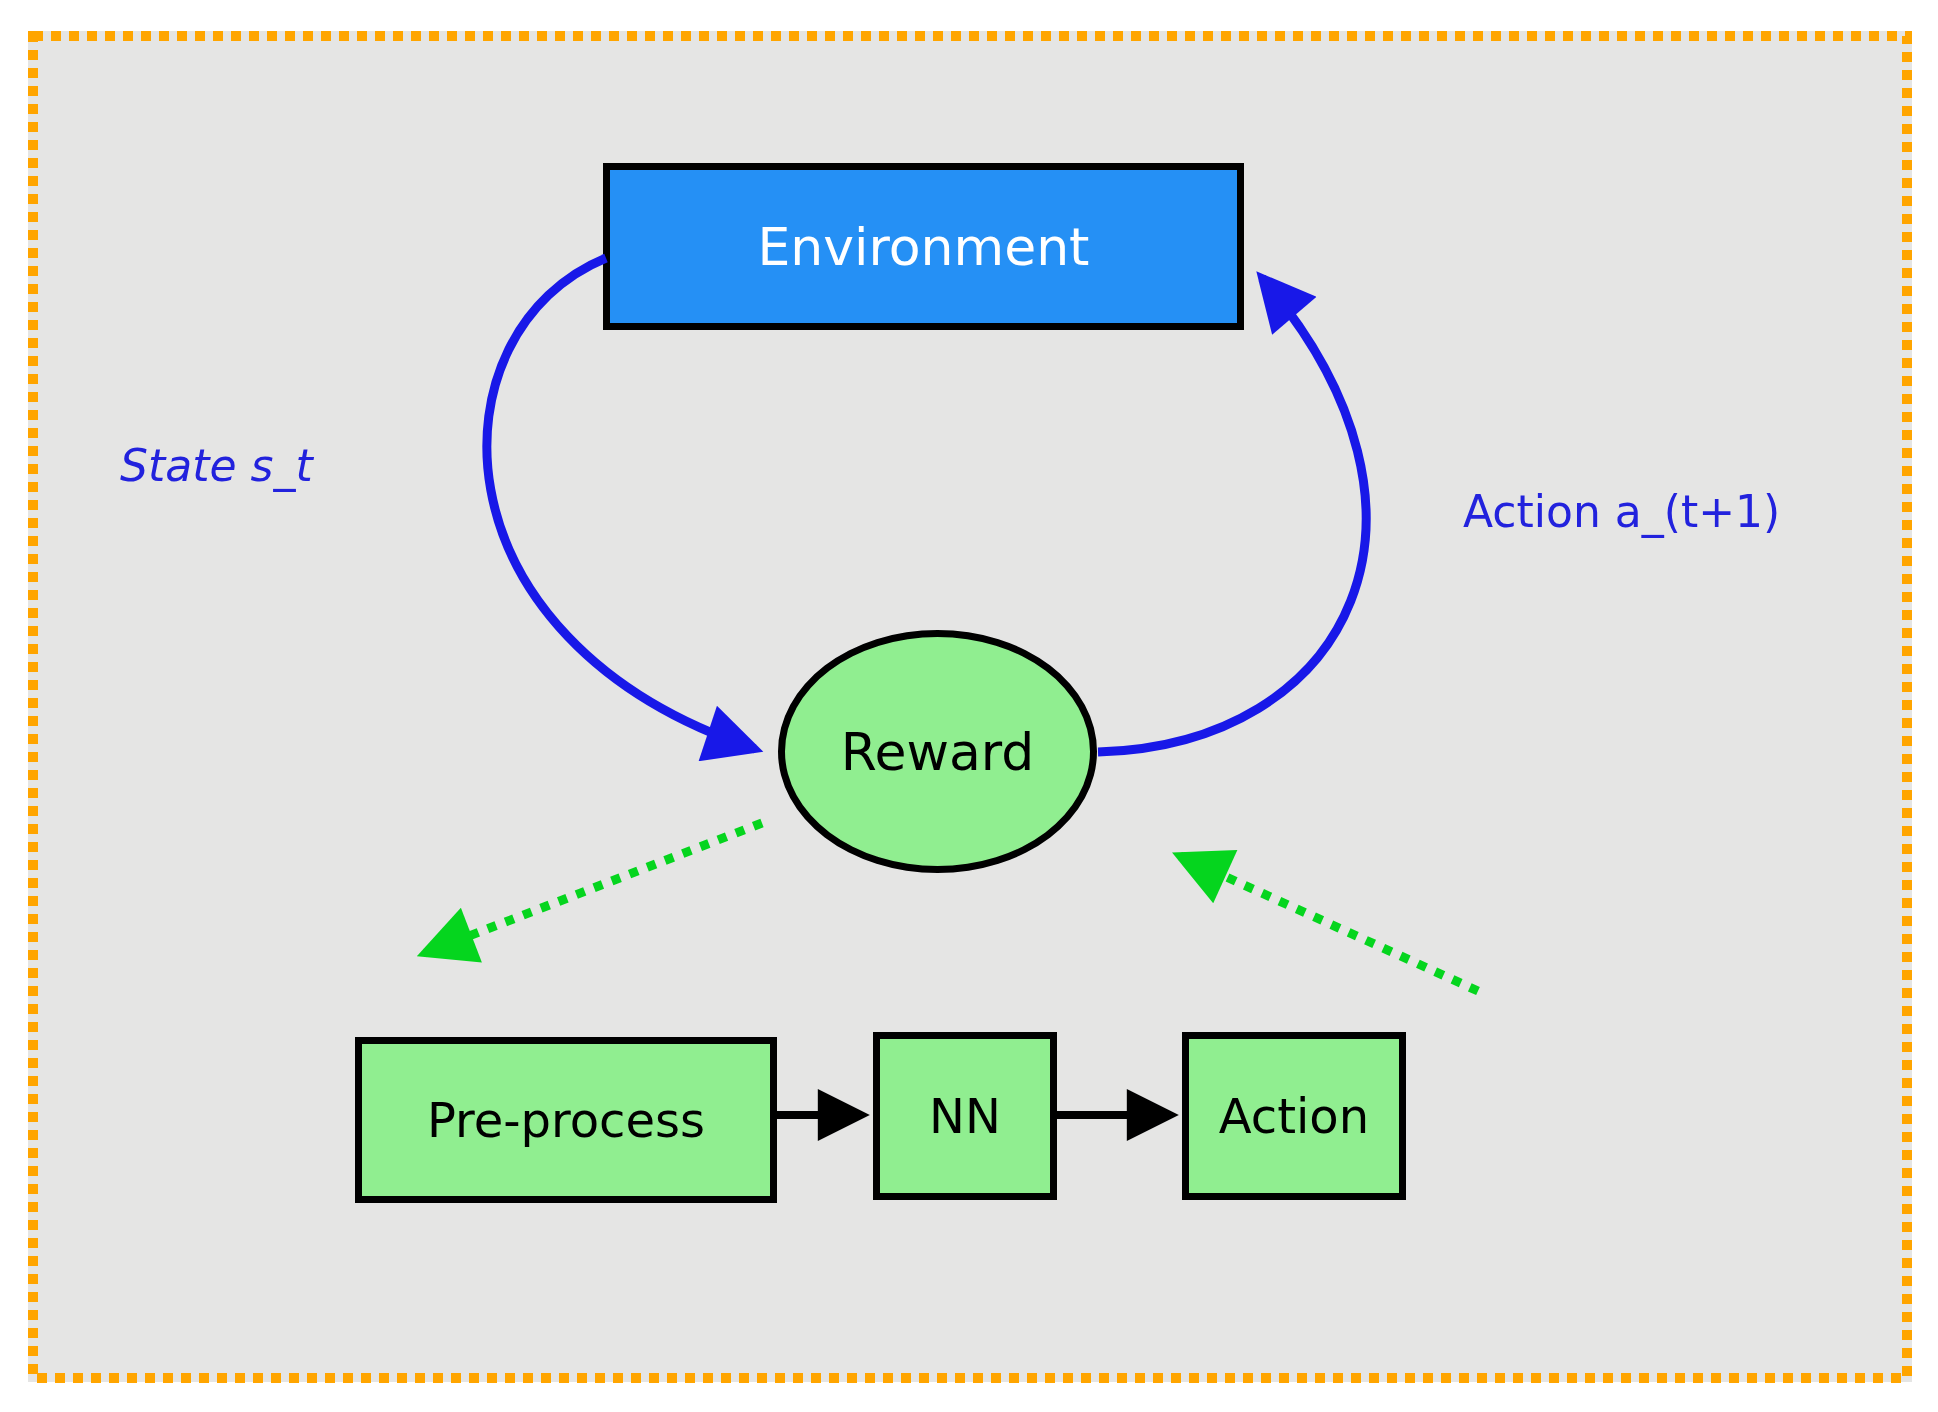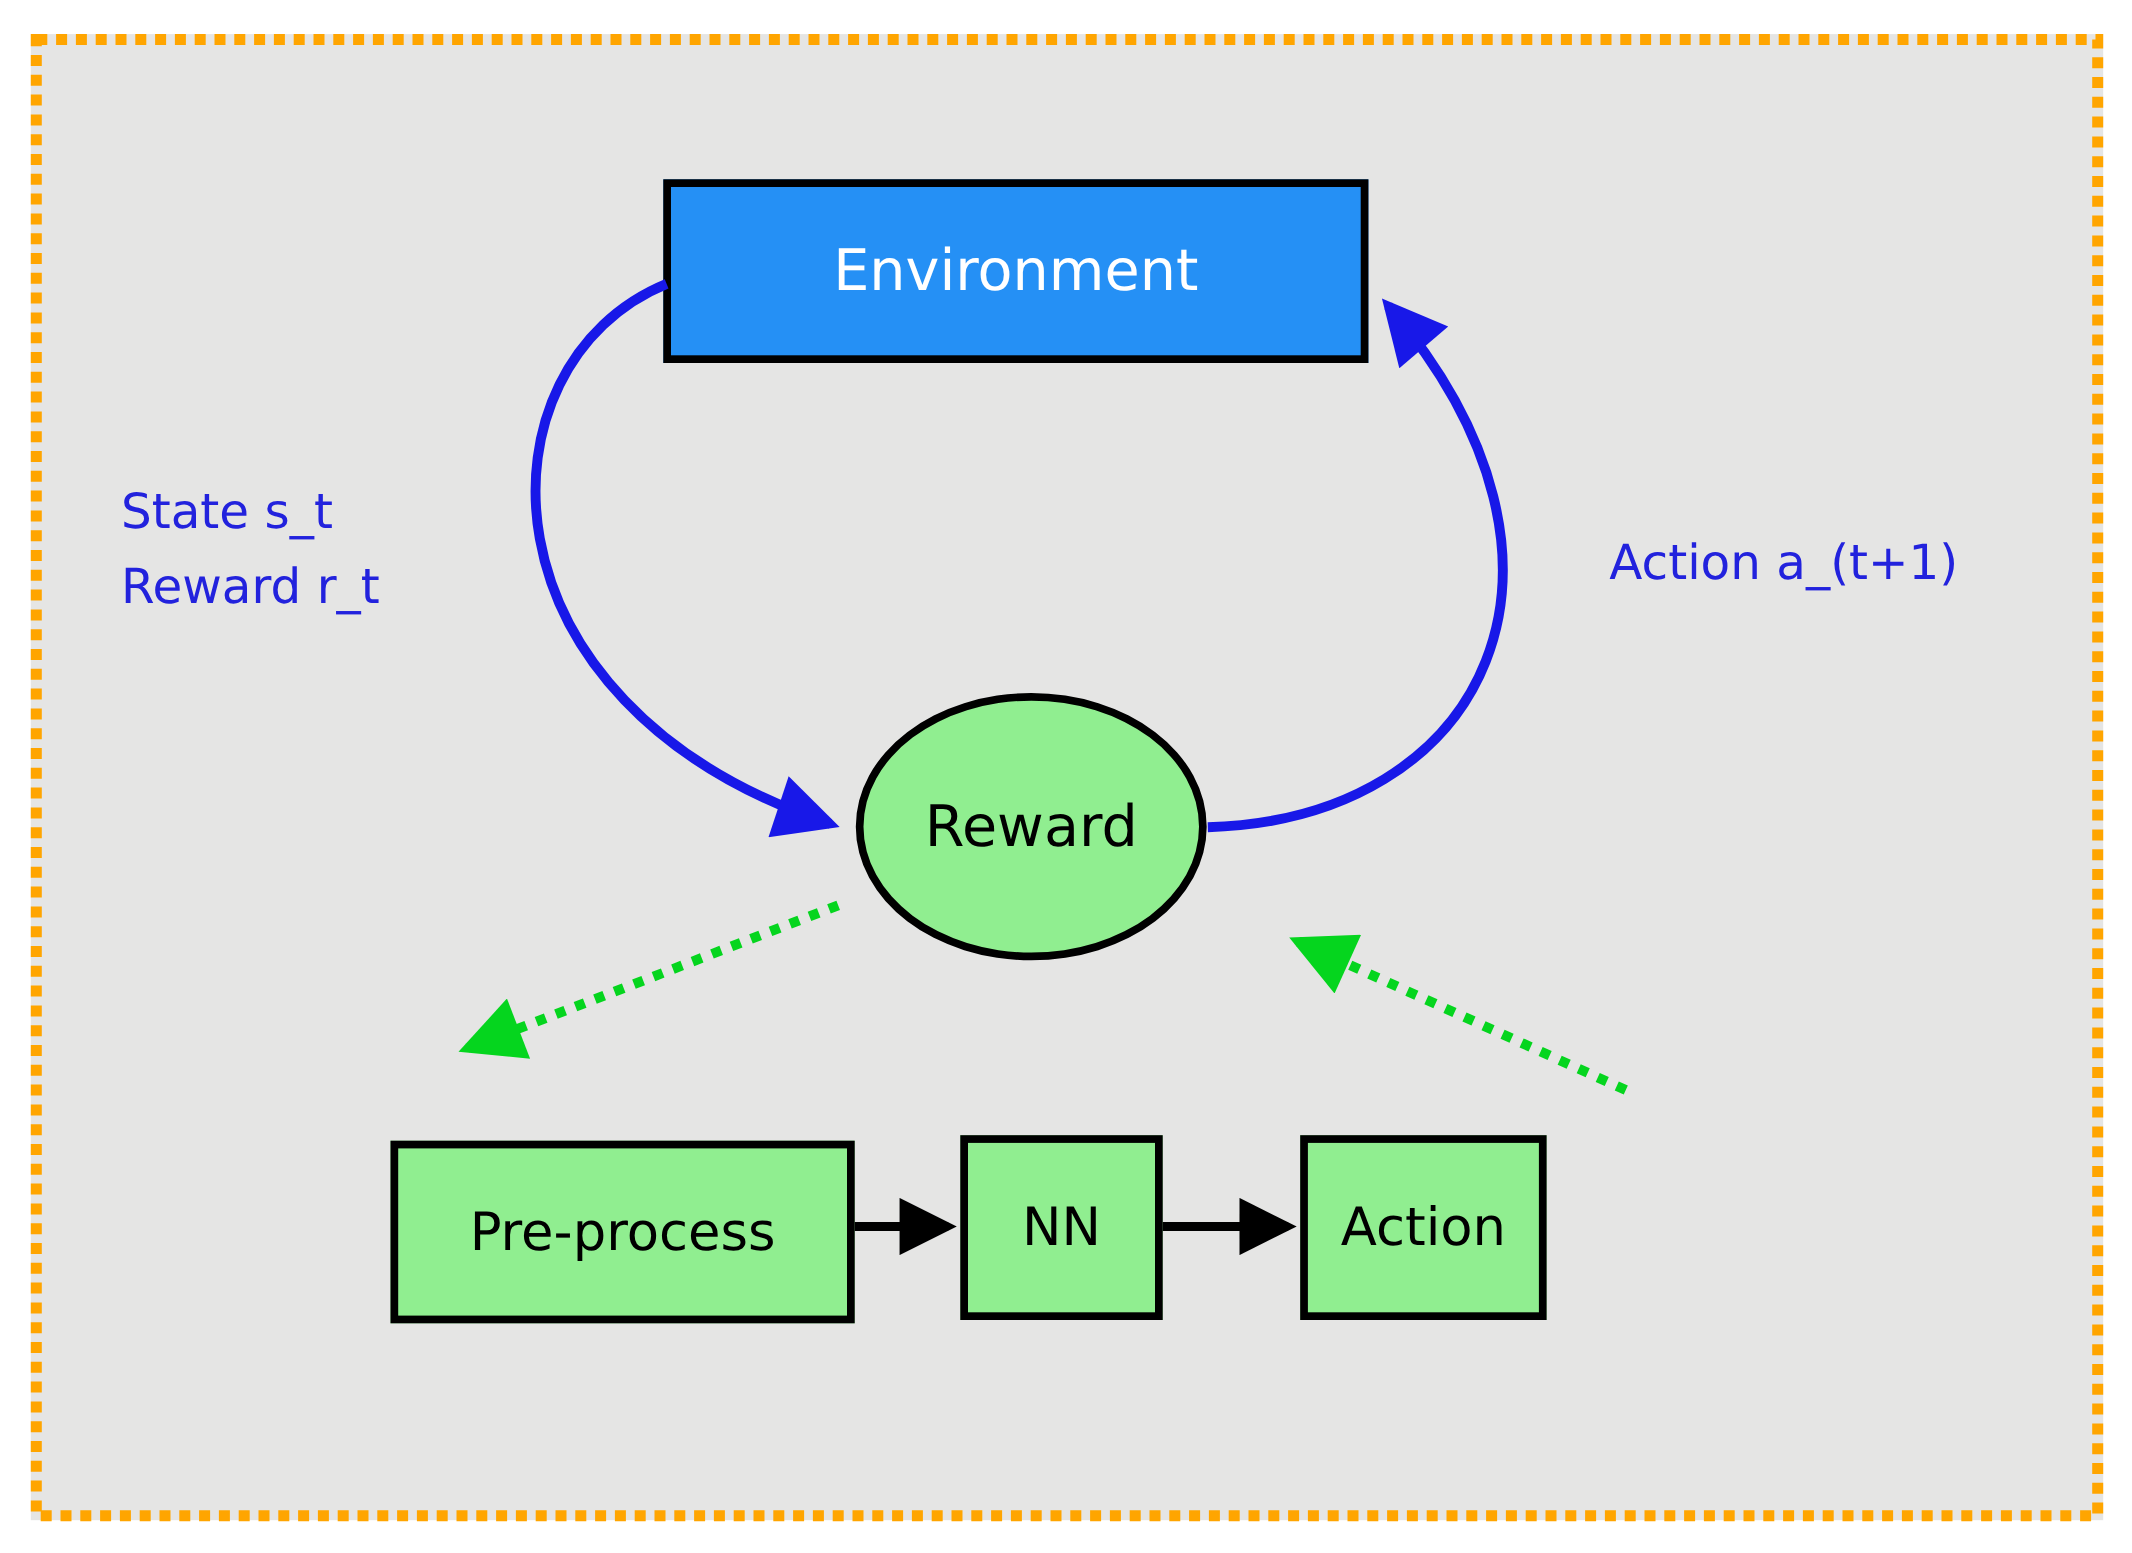--- a/index.html
+++ b/index.html
@@ -44,21 +44,21 @@
   .preprocess-box { left: 355px; top: 1037px; width: 422px; height: 166px; justify-content: center; }
   .nn-box        { left: 873px; top: 1032px; width: 184px; height: 168px; text-align: center; }
   .action-box    { left: 1182px; top: 1032px; width: 224px; height: 168px; }
   .loop-label {
     position: absolute;
     color: #2222dd;
     font-size: 44px;
     line-height: 68px;
     white-space: nowrap;
   }
-  .label-left  { left: 110px; top: 432px; }
+  .label-left  { left: 120px; top: 432px; font-style: italic; }
   .label-right { left: 1463px; top: 478px; }
   svg.overlay {
     position: absolute;
     left: 0; top: 0;
     width: 1938px; height: 1412px;
     pointer-events: none;
   }
 </style>
 </head>
 <body>
@@ -82,21 +82,20 @@
   <div class="node green-box nn-box">
     <span>NN</span>
   </div>
 
   <div class="node green-box action-box">
     <span>Action</span>
   </div>
 
   <div class="loop-label label-left">
     <div>State s_t</div>
-    <div>Reward r_t</div>
   </div>
 
   <div class="loop-label label-right">
     <span>Action a_(t+1)</span>
   </div>
 
   <svg class="overlay" viewBox="0 0 1938 1412">
     <defs>
       <marker id="arrow-blue" viewBox="0 0 10 10" refX="8.5" refY="5" markerWidth="8" markerHeight="6.5" orient="auto">
         <path d="M0,0 L10,5 L0,10 z" fill="#1818e8"></path>

